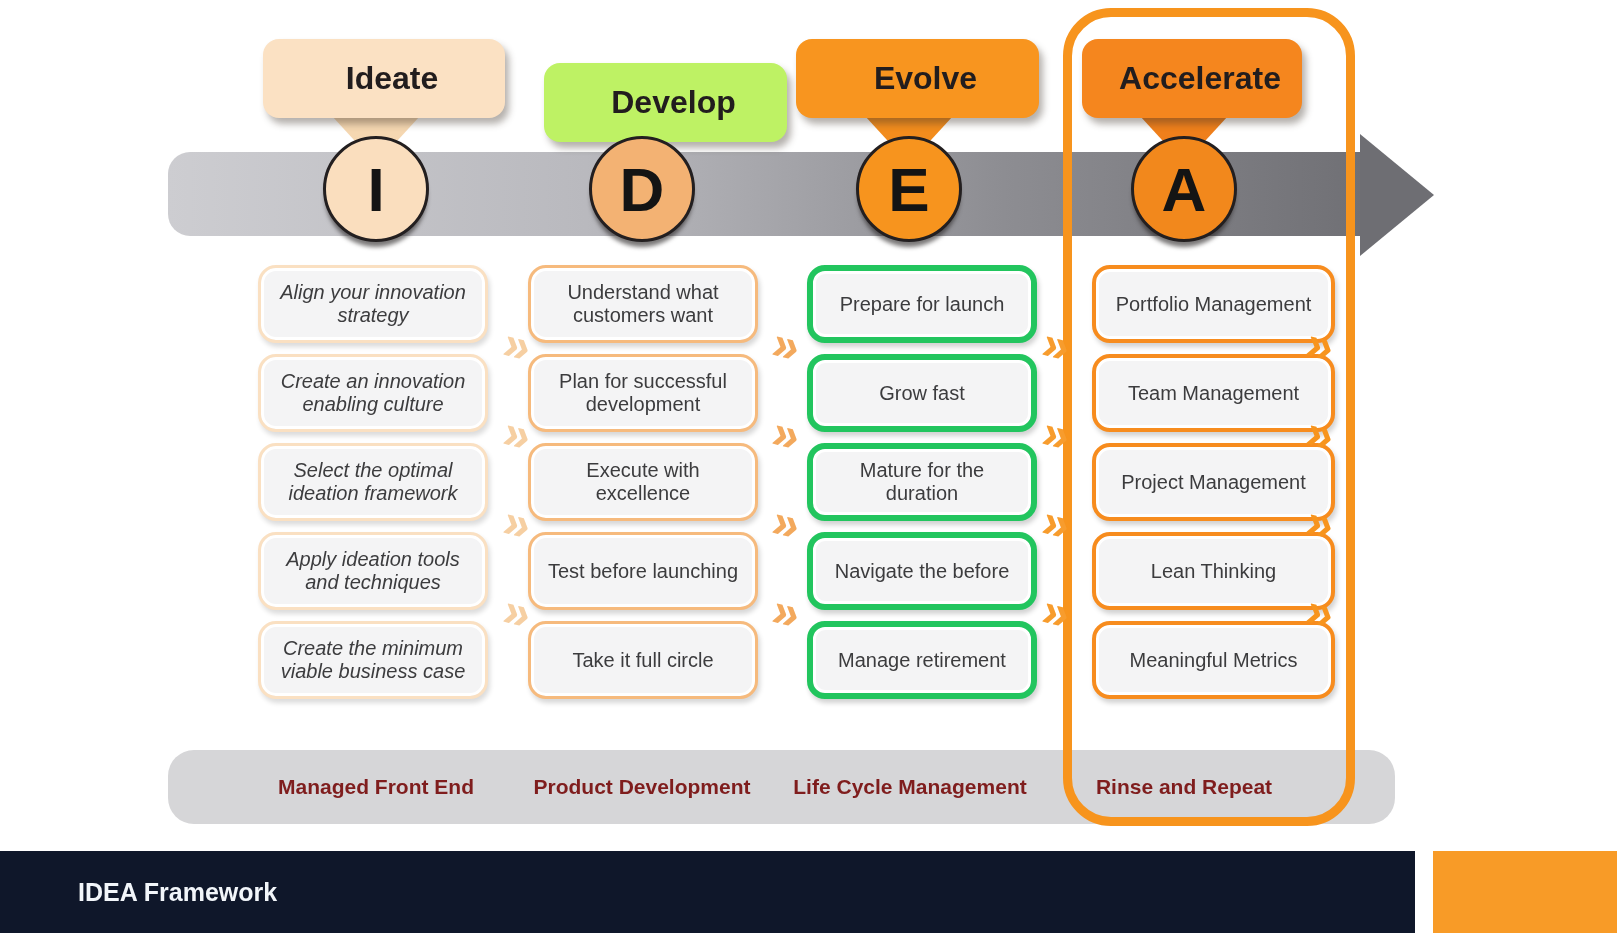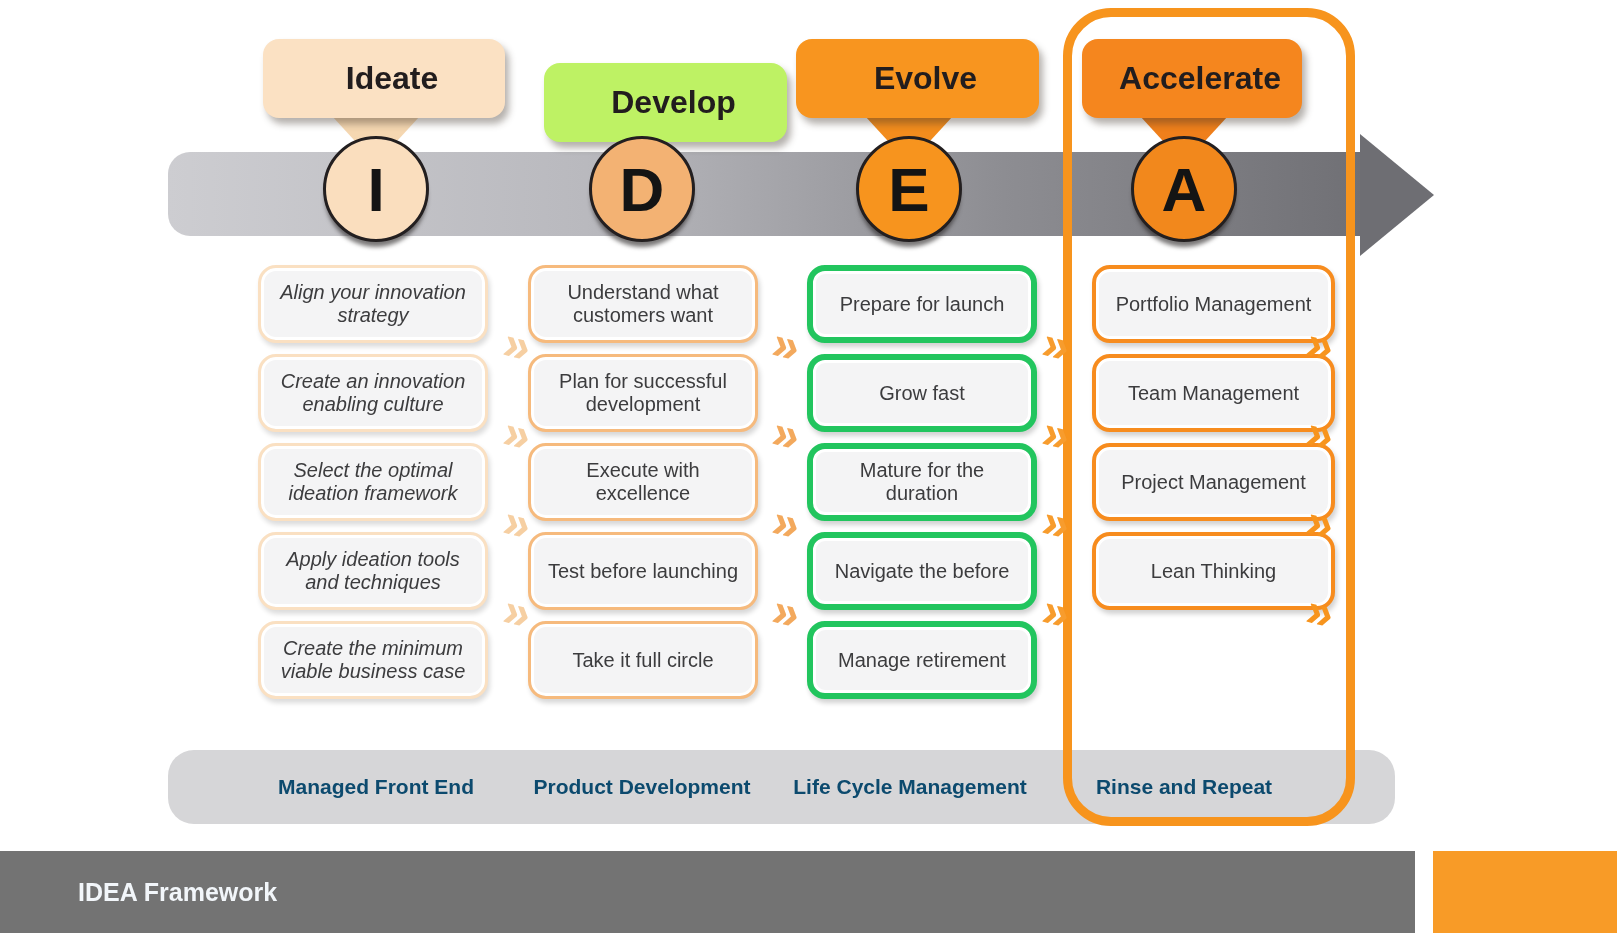--- a/index.html
+++ b/index.html
@@ -86,34 +86,34 @@
   .g1 { top:324px; } .g2 { top:413px; } .g3 { top:502px; } .g4 { top:591px; }
 
   
   .bottom-band {
     position:absolute; left:168px; top:750px; width:1227px; height:74px;
     background:#d6d6d8; border-radius:26px; z-index:2;
   }
   .bandlabel {
     position:absolute; top:750px; height:74px; width:270px; z-index:3;
     display:flex; align-items:center; justify-content:center;
-    font-weight:bold; font-size:21px; color:#0c4a6e; text-align:center;
+    font-weight:bold; font-size:21px; color:#7f1d1d; text-align:center;
   }
   .bl1 { left:241px; } .bl2 { left:507px;text-align:center; } .bl3 { left:775px; } .bl4 { left:1049px; }
 
   
   .outline {
     position:absolute; left:1063px; top:8px; width:292px; height:818px;
     border:9px solid #f7941d; border-radius:48px; box-sizing:border-box; z-index:30;
   }
 
   
   .footer-navy {
     position:absolute; left:0; top:851px; width:1415px; height:82px;
-    background:#737373; z-index:10; box-sizing:border-box;
+    background:#0f172a; z-index:10; box-sizing:border-box;
     display:flex; align-items:center; padding-left:78px;
     font-weight:bold; font-size:25px; color:#f2f6fa;
   }
   .footer-orange {
     position:absolute; left:1433px; top:851px; width:184px; height:82px;
     background:#f89b27; z-index:10;
   }
 </style>
 </head>
 <body>
@@ -153,20 +153,21 @@
   <div class="box c3 r1">Prepare for launch</div>
   <div class="box c3 r2">Grow fast</div>
   <div class="box c3 r3">Mature for the duration</div>
   <div class="box c3 r4">Navigate the before</div>
   <div class="box c3 r5">Manage retirement</div>
 
   <div class="box c4 r1">Portfolio Management</div>
   <div class="box c4 r2">Team Management</div>
   <div class="box c4 r3">Project Management</div>
   <div class="box c4 r4">Lean Thinking</div>
+  <div class="box c4 r5">Meaningful Metrics</div>
 
   <span class="chev d1 g1">»</span>
   <span class="chev d1 g2">»</span>
   <span class="chev d1 g3">»</span>
   <span class="chev d1 g4">»</span>
   <span class="chev d2 g1">»</span>
   <span class="chev d2 g2">»</span>
   <span class="chev d2 g3">»</span>
   <span class="chev d2 g4">»</span>
   <span class="chev d3 g1">»</span>

